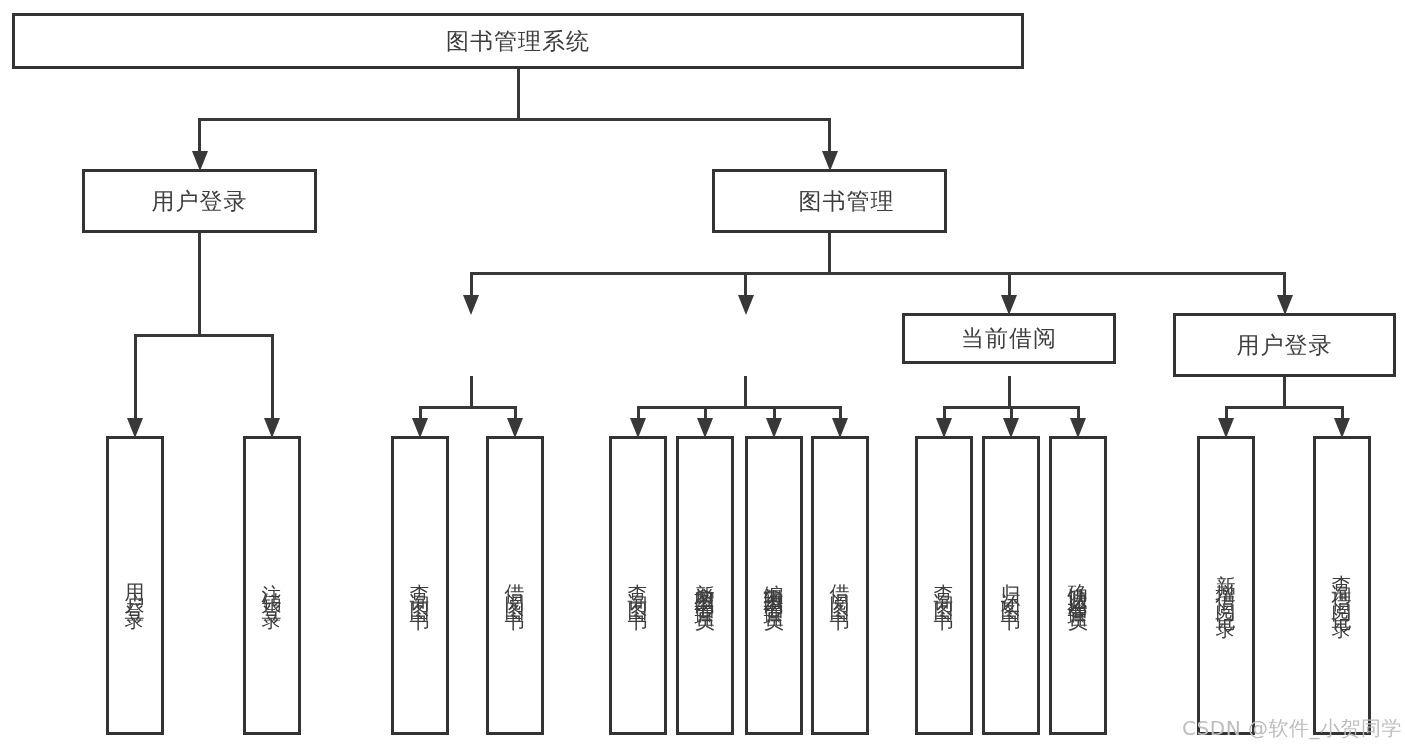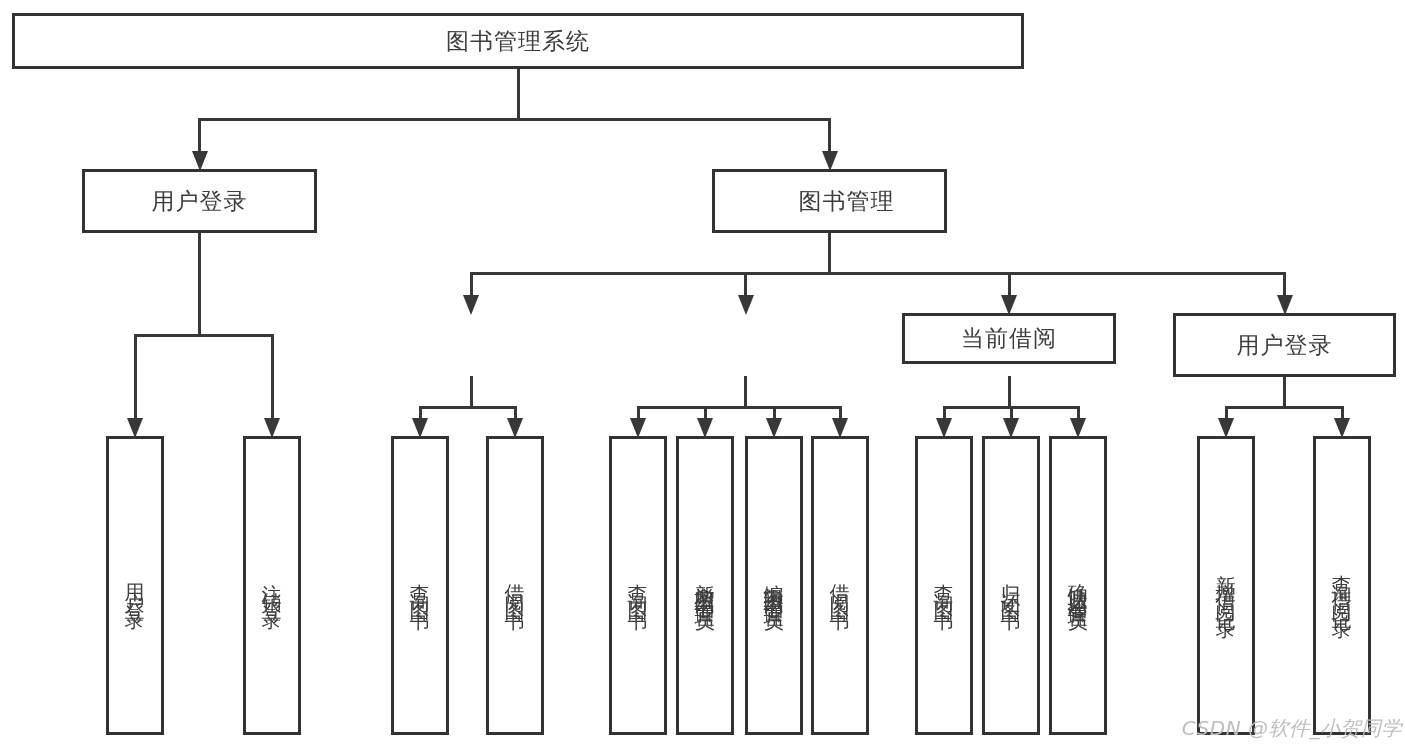--- a/index.html
+++ b/index.html
@@ -60,21 +60,20 @@
   }
   .watermark {
     position: absolute;
     right: 3px;
     bottom: 5px;
     color: var(--wm);
     font-size: 20px;
     letter-spacing: 0.5px;
     z-index: 5;
     white-space: nowrap;
-    font-style: italic;
   }
 </style>
 </head>
 <body>
 
 <div class="canvas" id="canvas">
   <div class="watermark">CSDN @软件_小贺同学</div>
 <div class="line" style="left: 516.5px; top: 68px; width: 3px; height: 52.5px;"></div>
     <div class="line" style="left: 198px; top: 117.5px; width: 633px; height: 3px;"></div>
     <div class="line" style="left: 198px; top: 119px; width: 3px; height: 46px;"></div>

